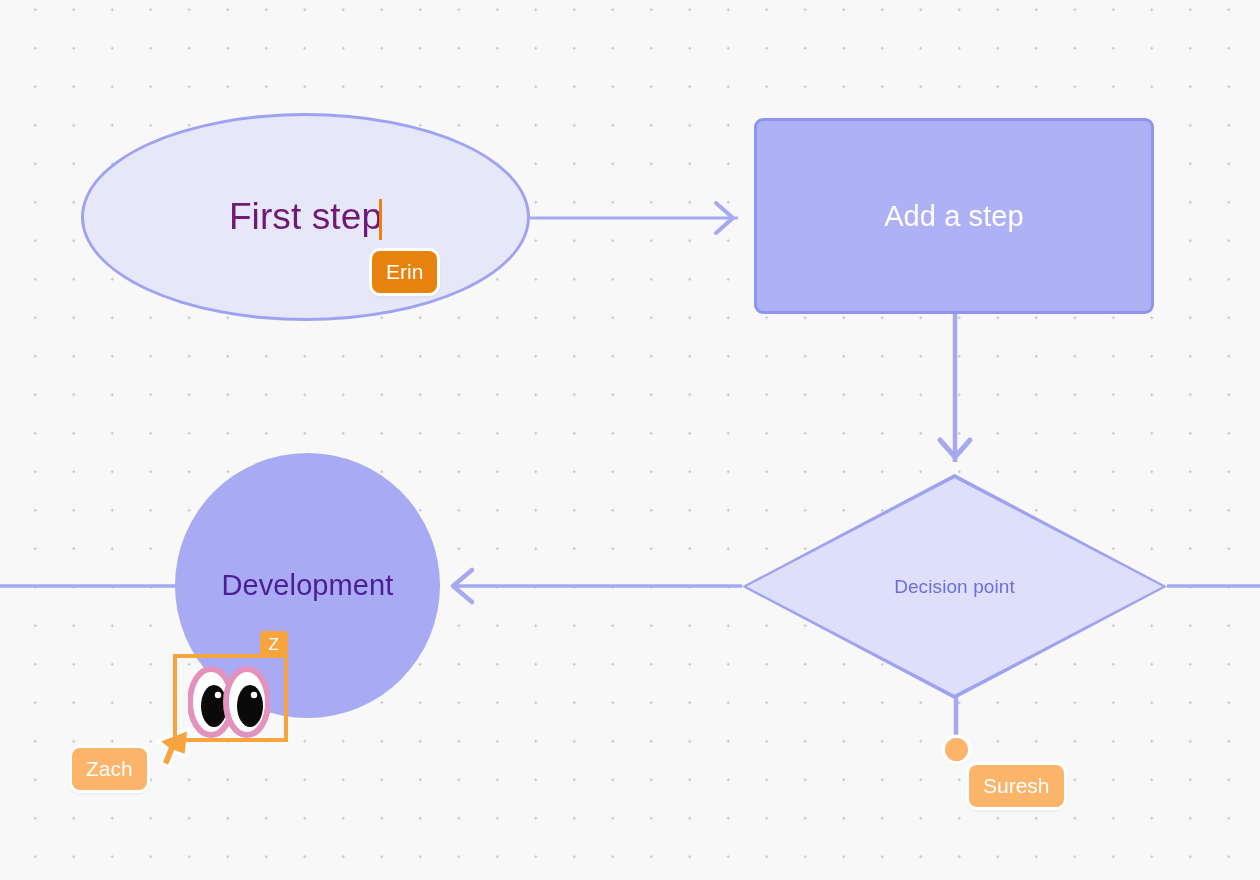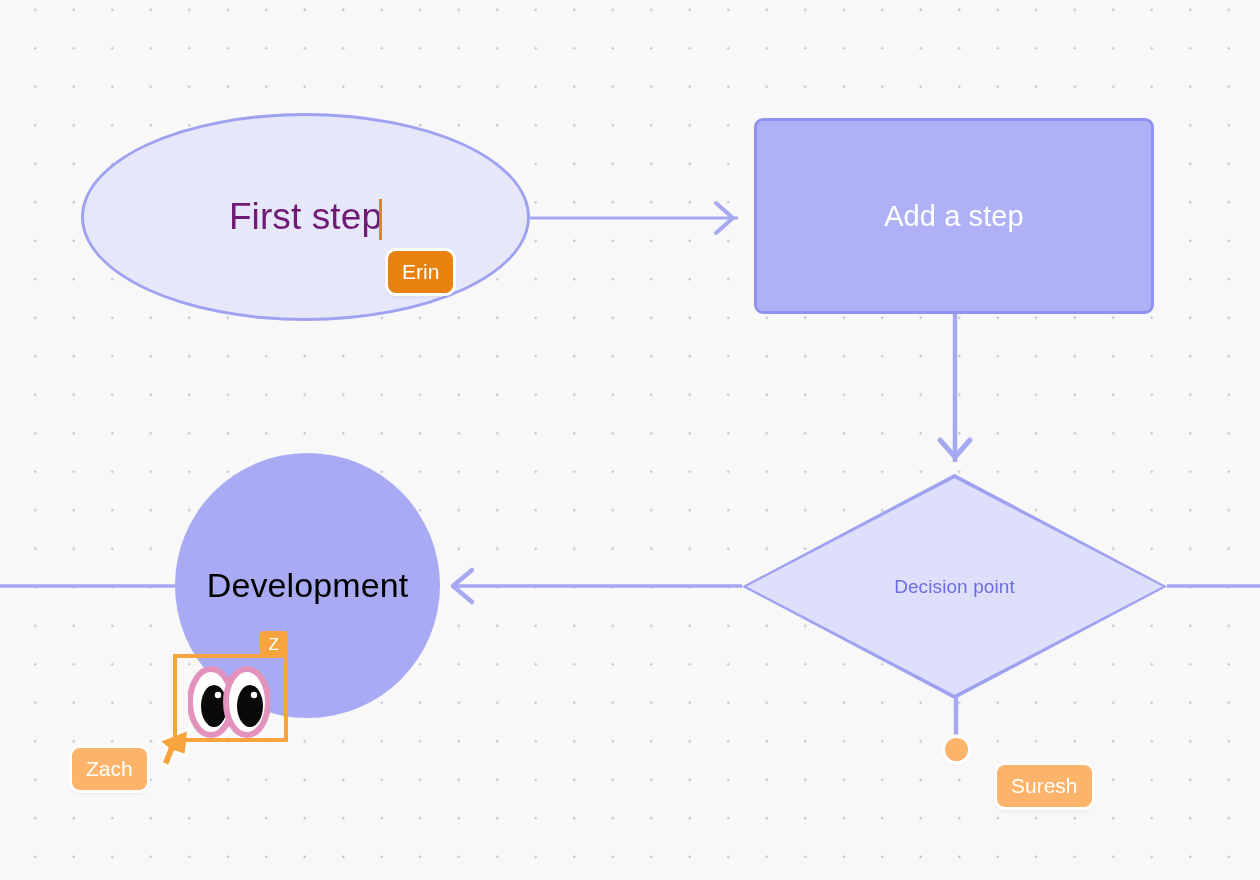--- a/index.html
+++ b/index.html
@@ -36,21 +36,21 @@
     background:#aeb1f5;
     border:3px solid #9194ef;
   }
   .node-rect .node-label { font-size:29px; color:#ffffff; }
 
   .node-circle {
     left:175px; top:453px; width:265px; height:265px;
     border-radius:50%;
     background:#a8abf3;
   }
-  .node-circle .node-label { font-size:34px; color:#000000; }
+  .node-circle .node-label { font-size:29px; color:#4c1d95; }
 
   .node-diamond {
     left:742px; top:474px; width:425px; height:225px;
   }
   .node-diamond .diamond-shape {
     position:absolute; inset:0;
     background:#dedffa;
     clip-path:polygon(50% 0%, 100% 50%, 50% 100%, 0% 50%);
   }
   .node-diamond .diamond-stroke {
@@ -77,23 +77,23 @@
     position:absolute;
     display:flex; align-items:center; justify-content:center;
     border-radius:8px;
     color:#ffffff;
     font-size:21px;
     padding:0 14px;
     height:42px;
     box-shadow:0 0 0 3px #ffffff, 0 2px 5px rgba(40,40,60,.18);
     white-space:nowrap;
   }
-  .badge-erin   { left:388px; top:251px;  background:#e8820f; }
+  .badge-erin   { left:372px; top:251px;  background:#e8820f; }
   .badge-zach   { left:72px;  top:748px;  background:#fbb469; }
-  .badge-suresh { left:969px; top:765px;  background:#fbb469;margin-left:28px; }
+  .badge-suresh { left:969px; top:765px;  background:#fbb469; }
 
   
   .cursor-arrow { position:absolute; left:152px; top:727px; width:40px; height:46px; }
 
   
   .drag-handle {
     position:absolute; left:945px; top:738px;
     width:23px; height:23px; border-radius:50%;
     background:#fbb469;
     box-shadow:0 0 0 3.5px #ffffff, 0 1px 4px rgba(40,40,60,.22);

